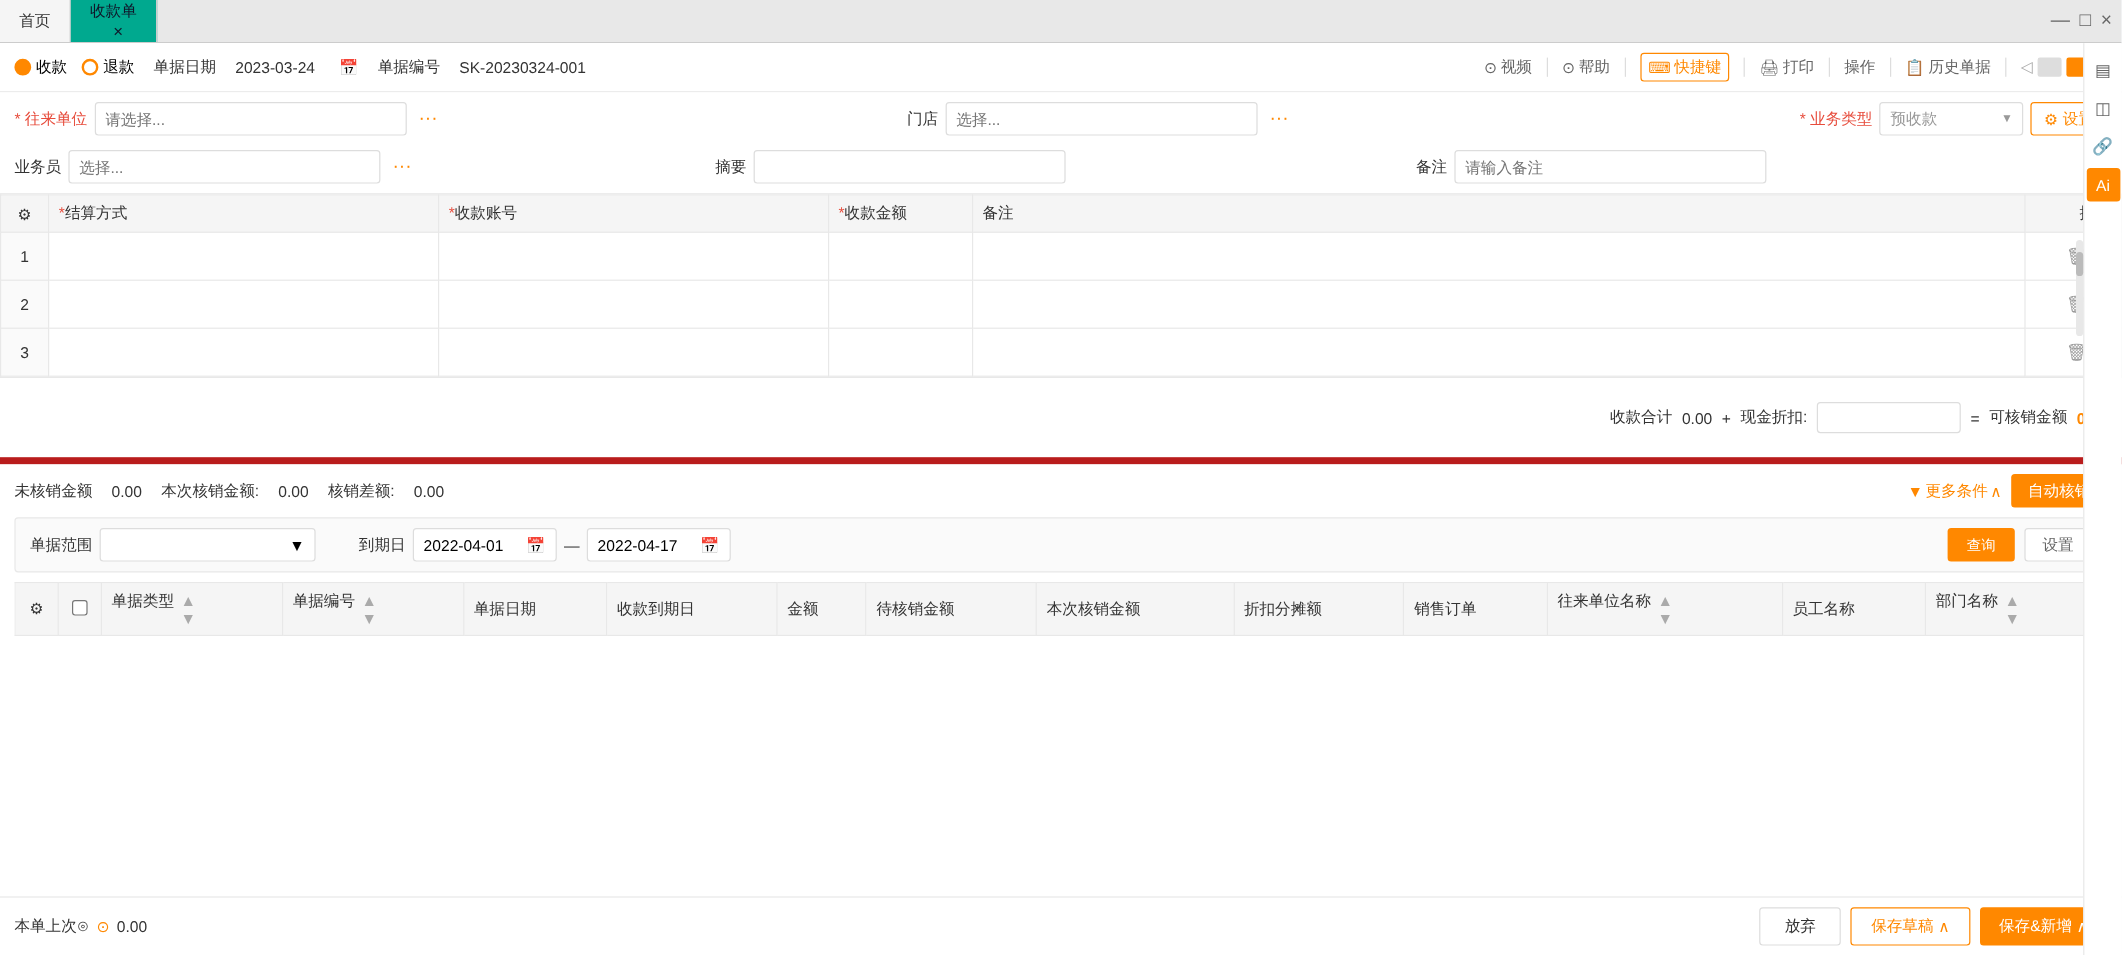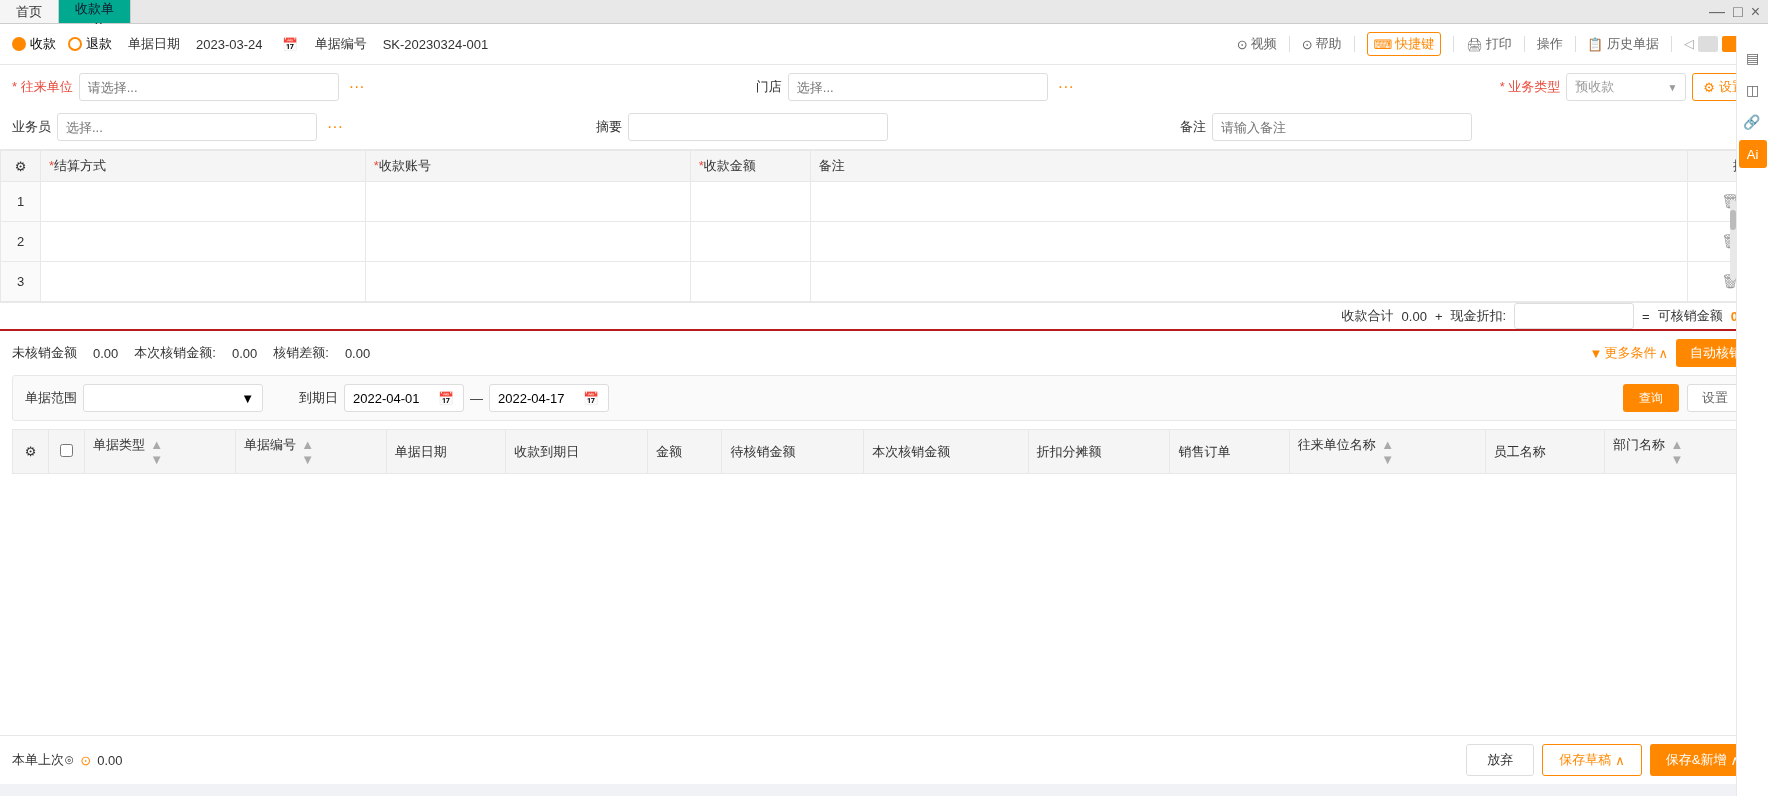--- a/index.html
+++ b/index.html
@@ -1,20 +1,20 @@
 <!DOCTYPE html>
 <html><head>
   <meta charset="utf-8">
   <style>
     * { box-sizing: border-box; margin: 0; padding: 0; font-family: 'Microsoft YaHei', SimSun, sans-serif; font-size: 13px; }
     body { background: #f0f2f5; width: 1768px; height: 796px; overflow: hidden; }
 
     
     .tab-bar {
-      display: flex; align-items: center; background: #e8e8e8; height: 24px;
+      display: flex; align-items: center; background: #e8e8e8; height: 36px;
       border-bottom: 1px solid #ccc;
     }
     .tab-home {
       padding: 0 16px; height: 100%; display: flex; align-items: center;
       background: #f5f5f5; color: #333; cursor: pointer; border-right: 1px solid #ccc;
     }
     .tab-active {
       padding: 0 16px; height: 100%; display: flex; align-items: center;
       background: #00a98f; color: #0f172a; cursor: pointer; border-right: 1px solid #ccc; flex-direction: column;
     }
@@ -84,22 +84,22 @@
       height: 40px; vertical-align: middle;
     }
     .data-table td.row-num { text-align: center; width: 40px; background: #fafafa; }
     .data-table td.ops { text-align: right; width: 80px; white-space: nowrap; }
     .op-icon { color: #999; cursor: pointer; margin-left: 6px; font-size: 14px; }
     .gear-th { width: 36px; text-align: center !important; }
 
     
     .summary-row {
       display: flex; align-items: center; justify-content: flex-end;
-      padding: 0 12px; gap: 8px; background: #fff; color: #333;
-      border-bottom: 2px solid #b91c1c; flex-shrink: 0;
+      padding: 20px 12px; gap: 8px; background: #fff; color: #333;
+      border-bottom: 6px solid #b91c1c; flex-shrink: 0;
     }
     .summary-highlight { color: #ff8800; font-weight: bold; }
     .summary-input {
       width: 120px; height: 26px; border: 1px solid #ddd; border-radius: 3px;
       padding: 0 6px; outline: none;
     }
 
     
     .verify-section { flex: 1; overflow: hidden; display: flex; flex-direction: column; padding: 8px 12px 0; background: #fff; }
     .verify-title { display: flex; align-items: center; gap: 8px; margin-bottom: 8px; }

